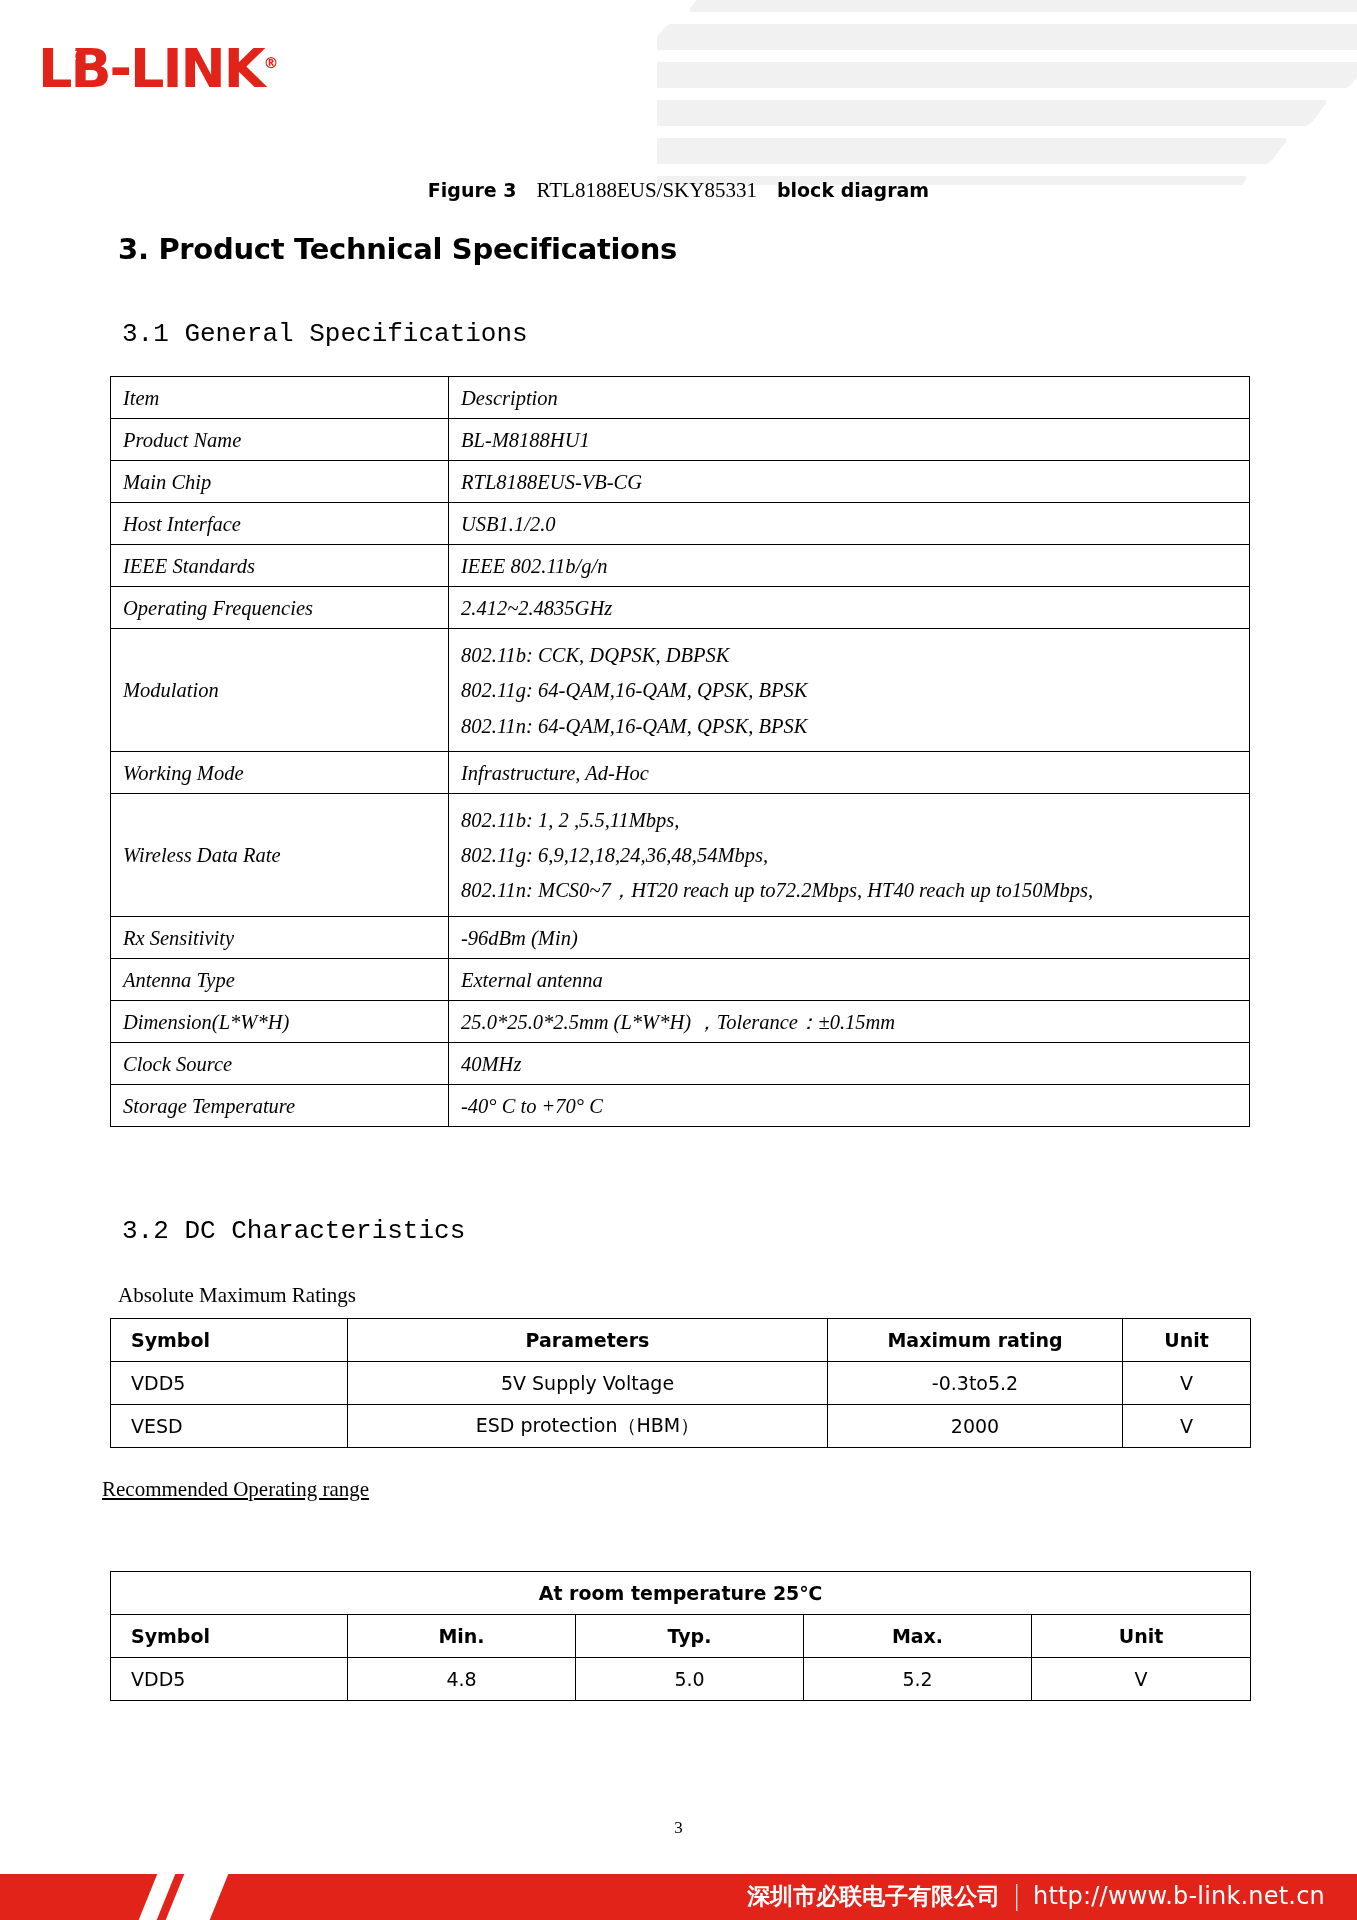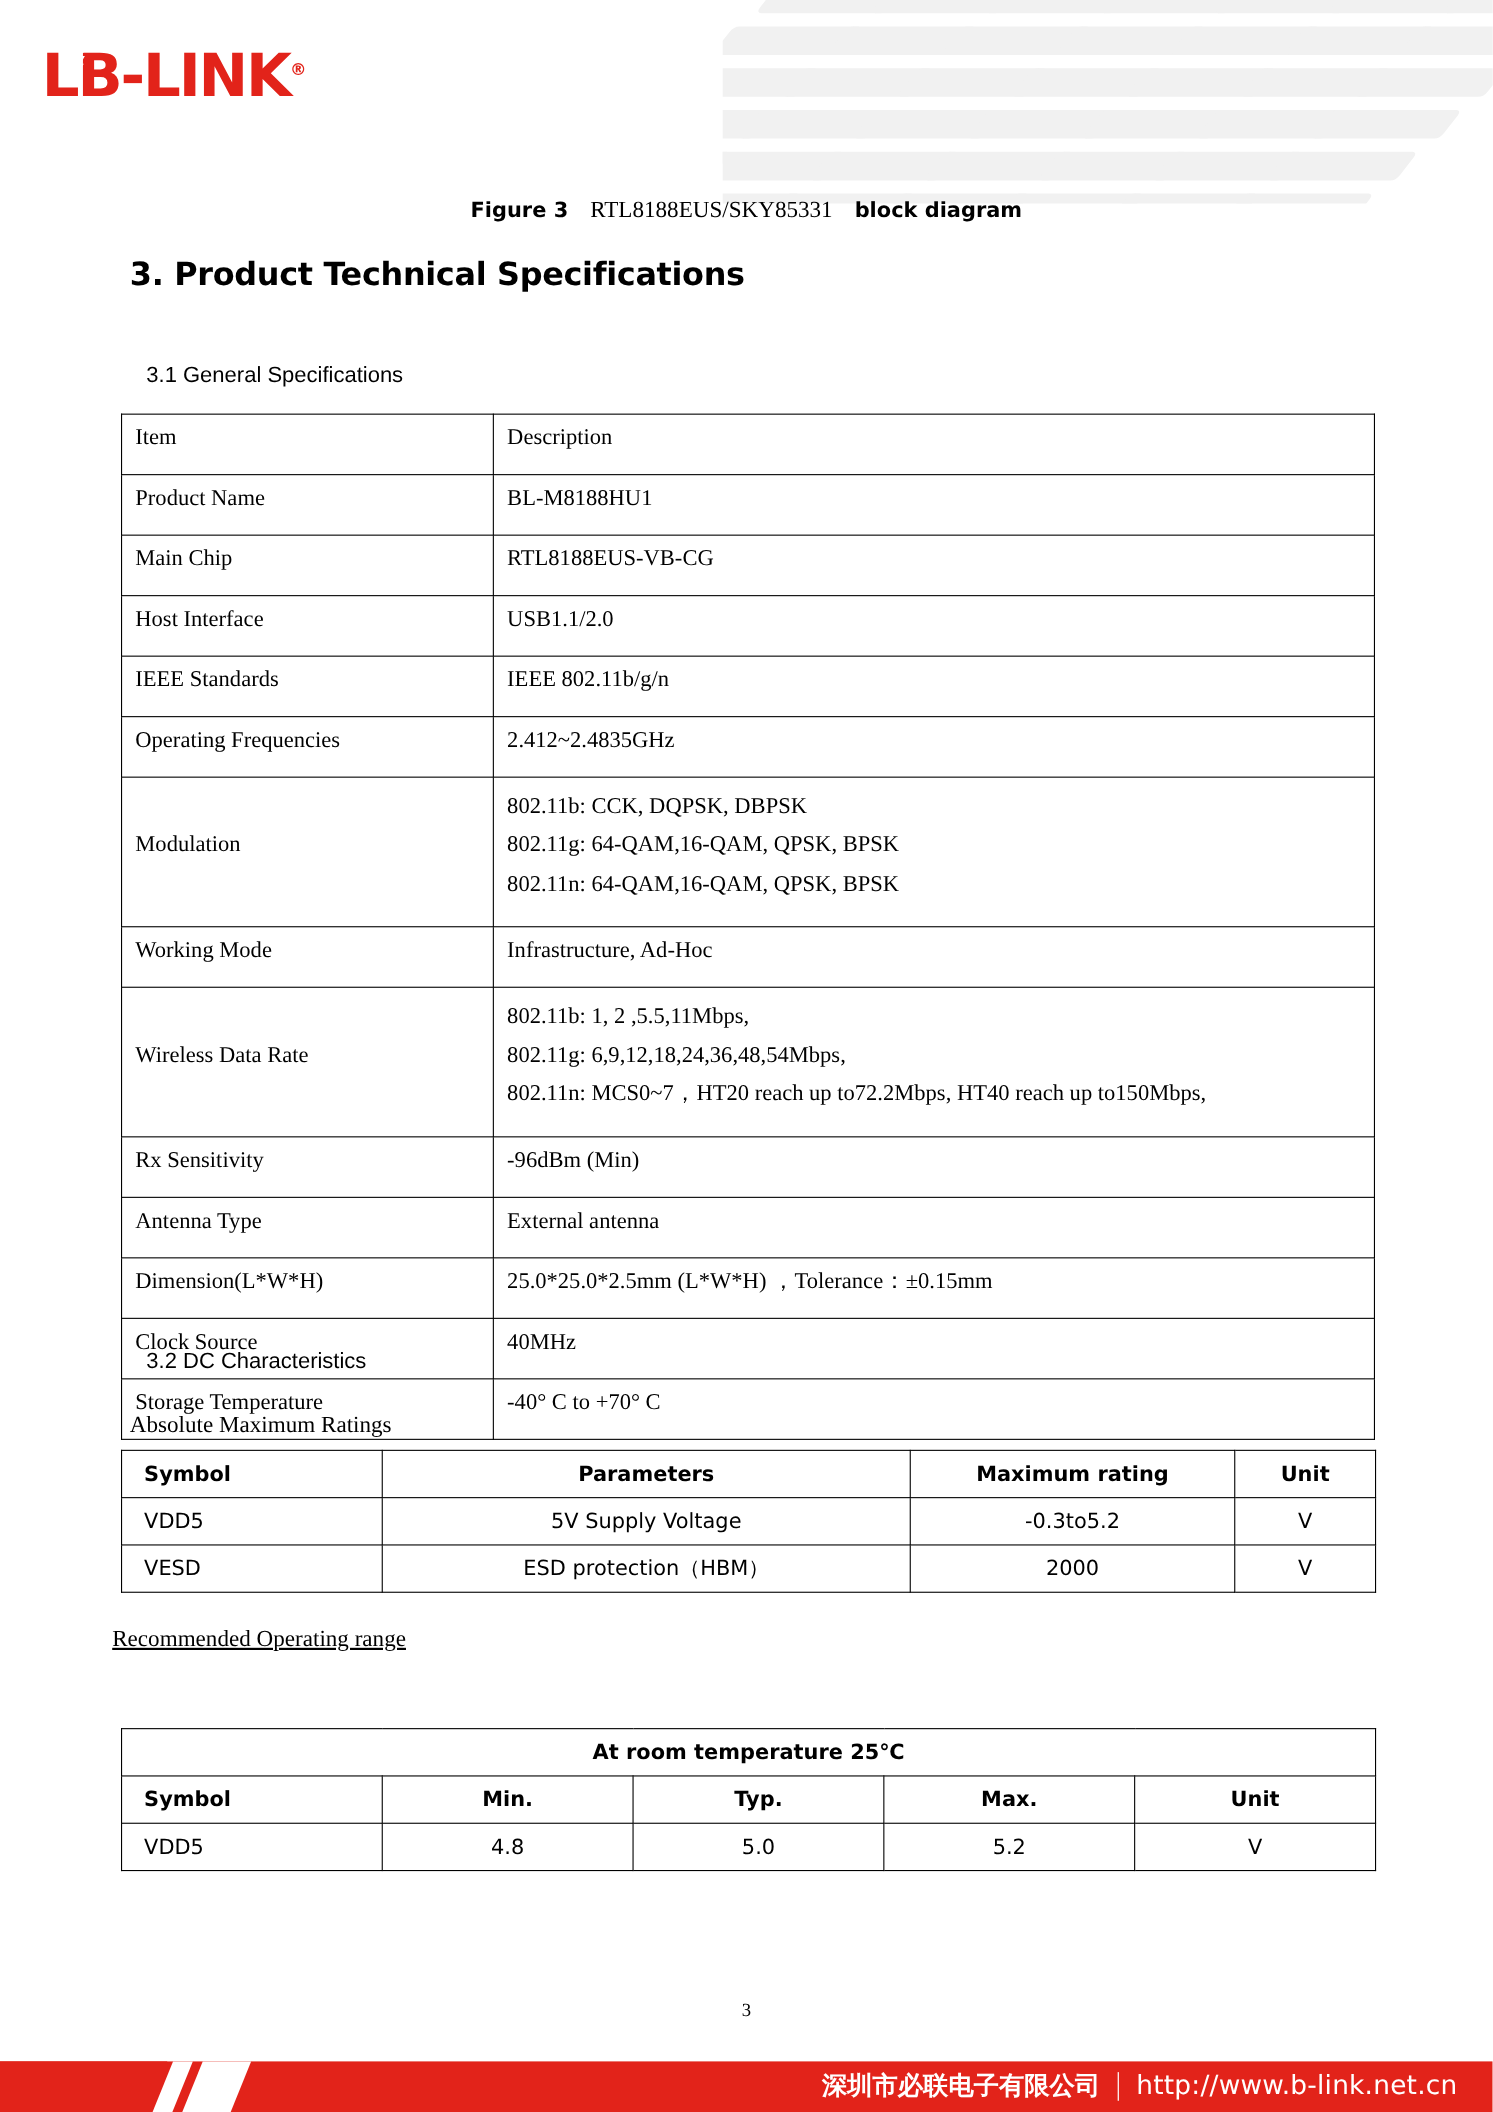--- a/index.html
+++ b/index.html
@@ -111,24 +111,24 @@
     position: absolute;
     top: 232px;
     left: 118px;
     margin: 0;
     font-family: "DejaVu Sans", sans-serif;
     font-weight: bold;
     font-size: 29px;
     letter-spacing: -0.3px;
   }
   h3.sub-title {
-    margin: 15px;
-    font-family: Liberation Sans, sans-serif;
+    margin: 4px;
+    font-family: Liberation Mono, monospace;
     font-weight: normal;
-    font-size: 20px;
+    font-size: 26px;
   }
   #subtitle-general {
     position: absolute;
     top: 315px;
     left: 118px;
   }
   #subtitle-dc {
     position: absolute;
     top: 1212px;
     left: 118px;
@@ -141,24 +141,25 @@
   }
   #general-table {
     position: absolute;
     top: 376px;
     left: 110px;
     width: 1140px;
     font-size: 20.5px;
   }
   #general-table td {
     border: 1.2px solid #000;
-    padding: 5px 10px 17px 12px;
+    padding: 5px 10px 4px 12px;
     vertical-align: middle;
     line-height: 1.38;
     height: 32px;
+    font-style: italic;
   }
   #general-table td.col-item { width: 315px; }
   #general-table td .ml { display: block; margin: 7px 0; }
 
   
   .plain-label {
     position: absolute;
     font-family: "Liberation Serif", serif;
     font-size: 21px;
   }

